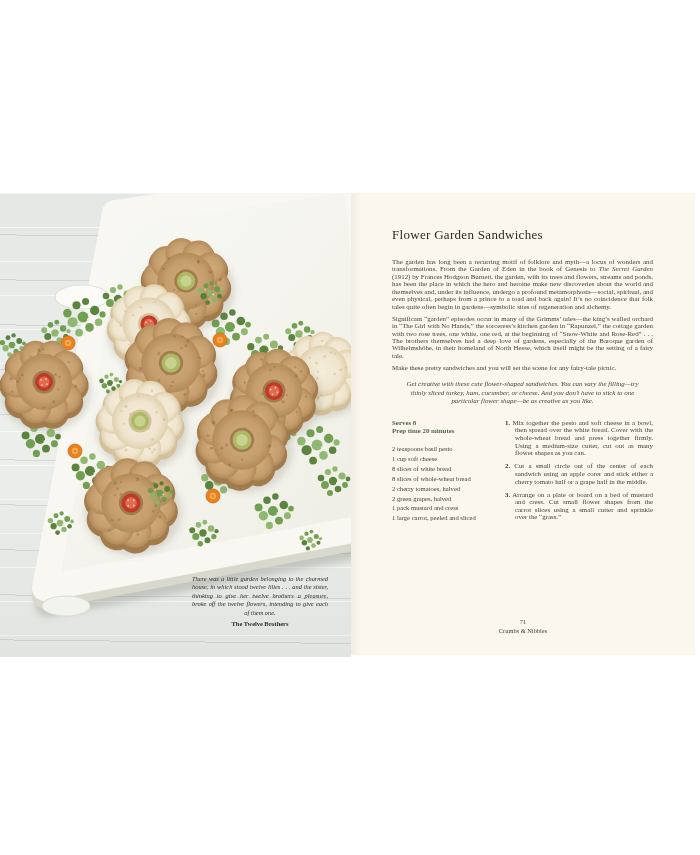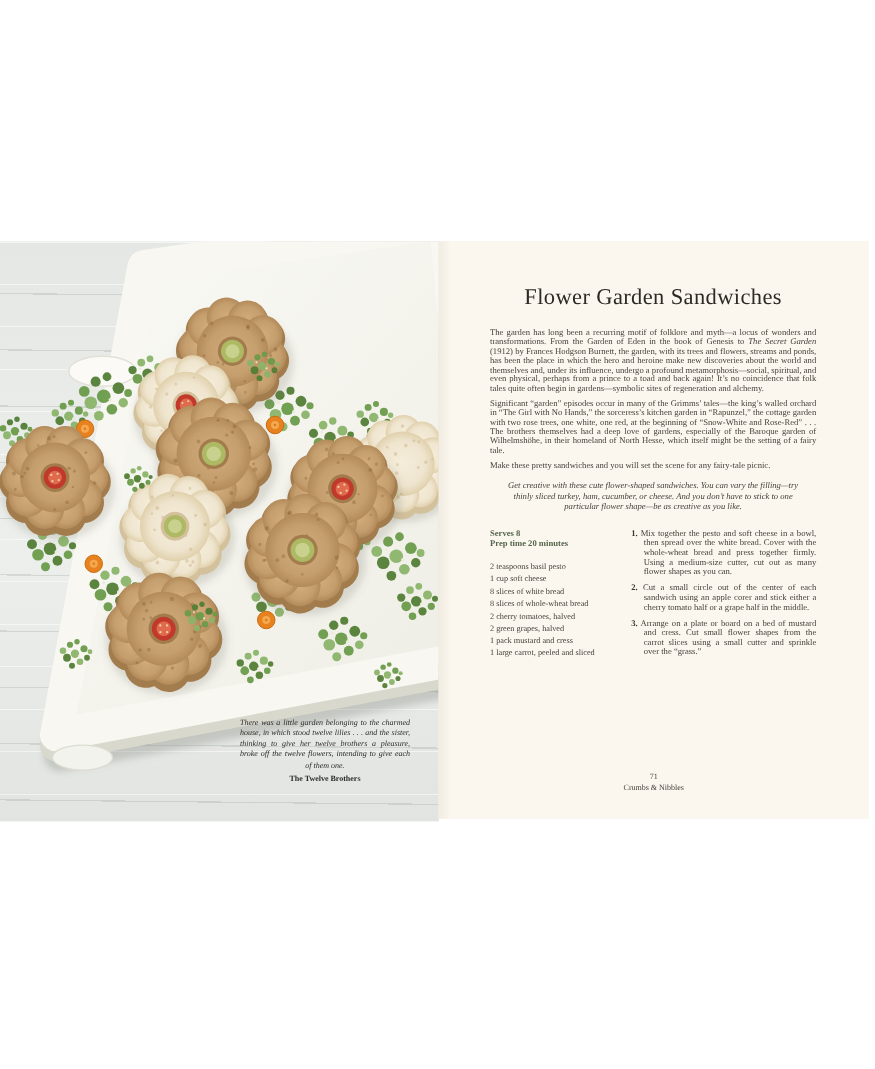--- a/index.html
+++ b/index.html
@@ -33,22 +33,22 @@
   
   .page-right{
     position:absolute;left:351px;top:0;width:344px;height:462px;
     background:#fbf7ef;
     background-image:linear-gradient(90deg,#f2ece1 0,#fbf7ef 10px);
     box-sizing:border-box;
     padding:34px 42px 0 41px;
     color:#46413a;
   }
   .recipe-title{
-    margin:0 0 15px 0;font-size:18px;font-weight:normal;letter-spacing:.3px;
-    text-align:center;color:#2d2a25;
+    margin:0 0 15px 0;font-size:13px;font-weight:normal;letter-spacing:.3px;
+    text-align:left;color:#2d2a25;
   }
   .body-para{
     margin:0 0 4.5px 0;font-size:6.9px;line-height:7.45px;
     text-align:justify;
   }
   .body-para em{font-style:italic;}
   .note{
     margin:9px 14px 0 14px;font-style:italic;font-size:6.9px;line-height:8.5px;
     text-align:center;color:#46413a;
   }

